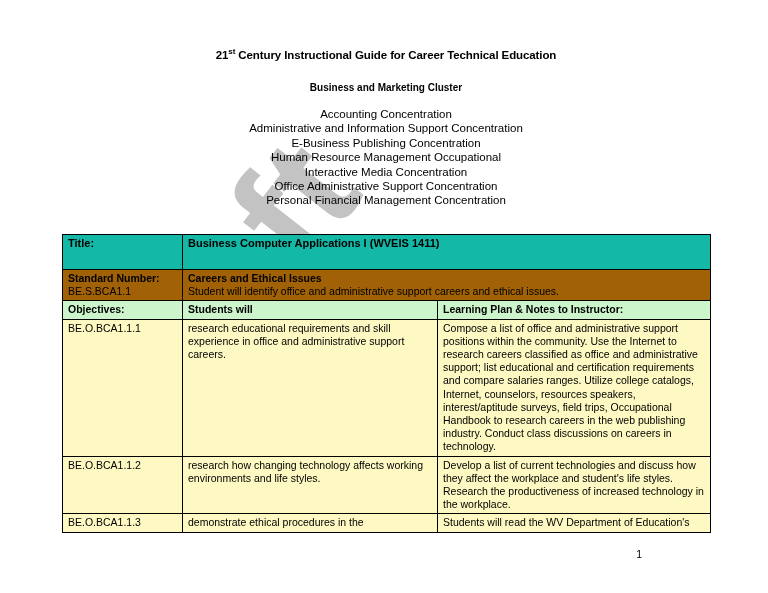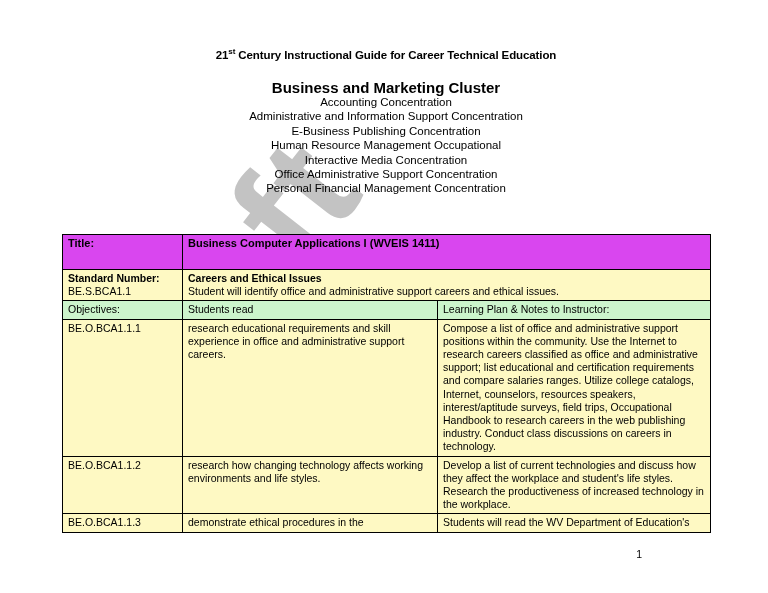--- a/index.html
+++ b/index.html
@@ -63,24 +63,24 @@
     vertical-align: super;
     line-height: 0;
   }
   .doc-subtitle {
     font-size: 11.5px;
     font-weight: bold;
     line-height: 15px;
     margin: 0 0 17px 0;
   }
   .cluster-title {
-    font-size: 15px;
+    font-size: 10px;
     font-weight: bold;
     line-height: 15px;
-    margin: 0;
+    margin: 12px;
   }
   .concentration-list {
     list-style: none;
     margin: 0;
     padding: 0;
   }
   .concentration-list li {
     font-size: 11.5px;
     line-height: 14.4px;
     font-weight: normal;
@@ -101,43 +101,43 @@
     vertical-align: top;
     padding: 2px 4px 2px 5px;
     line-height: 13.2px;
     word-wrap: break-word;
   }
   .col-a { width: 120px; }
   .col-b { width: 255px; }
   .col-c { width: 273px; }
 
   .row-title td {
-    background: #d946ef;
+    background: #14b8a6;
     font-weight: bold;
     font-size: 11px;
     height: 30px;
   }
   .row-standard td {
-    background: #fef9c3;
+    background: #a16207;
   }
   .row-standard .lbl {
     font-weight: bold;
   }
   .row-standard .std-head {
     font-weight: bold;
   }
   .row-essential td {
     background: #fbc994;
   }
   .row-essential .lbl {
     font-weight: bold;
   }
   .row-colheads td {
     background: #ccf5cc;
-    font-weight: normal;
+    font-weight: bold;
   }
   .row-body td {
     background: #fef9c3;
   }
 
   .page-number {
     position: absolute;
     right: 58px;
     top: 548px;
     font-size: 10.5px;
@@ -189,21 +189,21 @@
         </td>
         <td colspan="2">
           <div class="std-head">Careers and Ethical Issues</div>
           <div>Student will identify office and administrative support careers and ethical issues.</div>
         </td>
       </tr>
 
 
       <tr class="row-colheads">
         <td>Objectives:</td>
-        <td>Students read</td>
+        <td>Students will</td>
         <td>Learning Plan &amp; Notes to Instructor:</td>
       </tr>
 
       <tr class="row-body">
         <td>BE.O.BCA1.1.1</td>
         <td>research educational requirements and skill experience in office and administrative support careers.</td>
         <td>Compose a list of office and administrative support positions within the community.  Use the Internet to research careers classified as office and administrative support; list educational and certification requirements and compare salaries ranges.  Utilize college catalogs, Internet, counselors, resources speakers, interest/aptitude surveys, field trips, Occupational Handbook to research careers in the web publishing industry.  Conduct class discussions on careers in technology.</td>
       </tr>
 
       <tr class="row-body">

